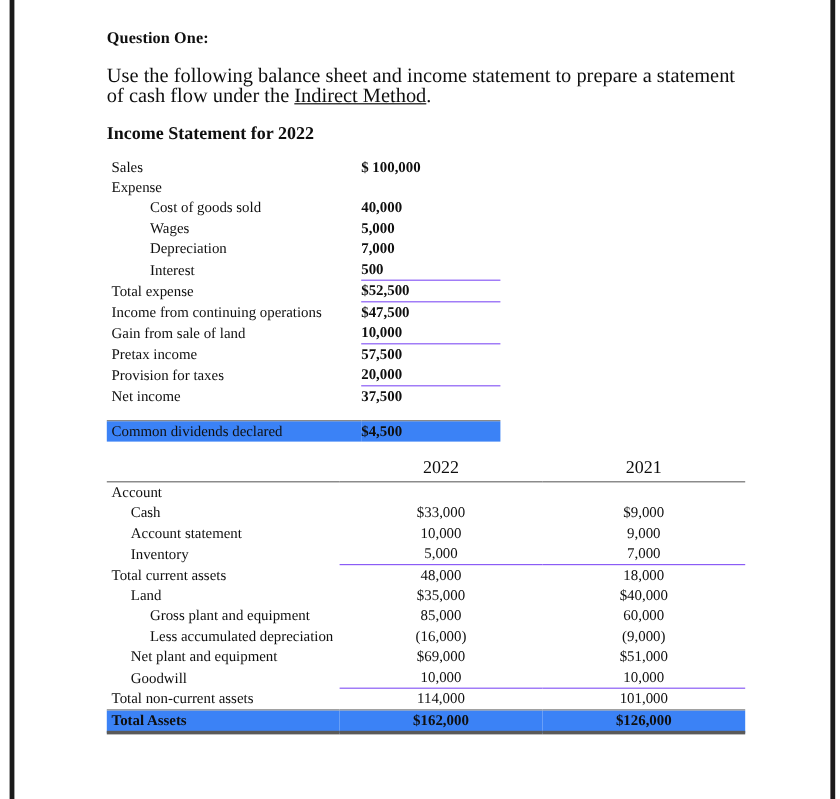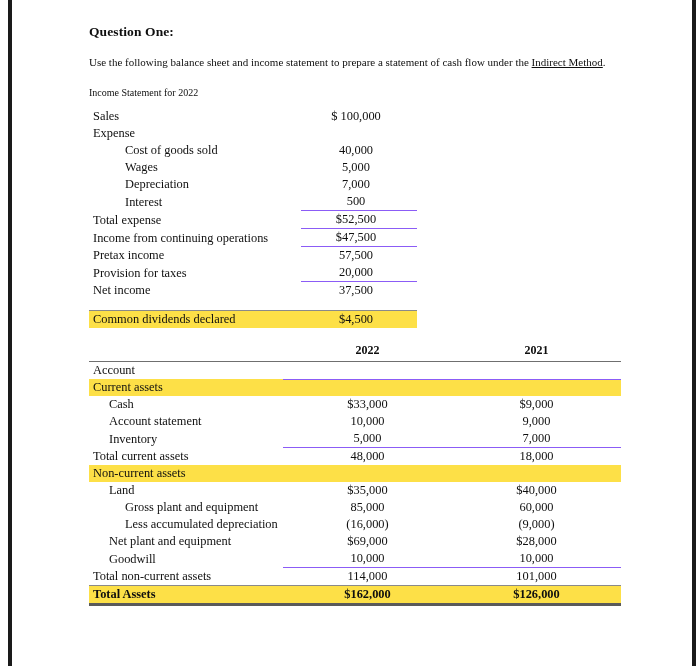--- a/index.html
+++ b/index.html
@@ -43,67 +43,67 @@
   }
 
   h1.q-title {
     font-size: 13.5px;
     font-weight: bold;
     margin: 0 0 14px 0;
     letter-spacing: .1px;
   }
 
   p.intro {
-    font-size: 11px;
+    font-size: 17px;
     line-height: 17px;
     margin: 0 0 16px 0;
     width: 530px;
     text-align: left;
   }
   .u { text-decoration: underline; }
 
   h2.sec-title {
-    font-size: 10px;
-    font-weight: normal;
+    font-size: 15px;
+    font-weight: bold;
     margin: 2px 0 10px 0;
   }
 
   
   table.stmt {
     border-collapse: collapse;
     font-size: 12.4px;
     table-layout: fixed;
   }
   table.stmt td {
     padding: 1px 0 1px 0;
     vertical-align: bottom;
     line-height: 15px;
     white-space: nowrap;
   }
 
   
   table.income { width: 318px; }
   table.income td.lbl { width: 208px; padding-left: 4px; }
-  table.income td.amt { width: 110px; text-align: center; padding-right: 6px; }
+  table.income td.amt { width: 110px; text-align: left; padding-right: 6px; font-weight: bold; }
 
   
   table.bs { width: 528px; margin-top: 14px; }
   table.bs td.lbl  { width: 190px; padding-left: 4px; }
   table.bs td.amt  { width: 169px; text-align: center; }
-  table.bs td.hdr  { text-align: center; font-weight: bold; font-size: 12px; padding-bottom: 3px;}
+  table.bs td.hdr  { text-align: center; font-weight: normal; font-size: 15px; padding-bottom: 3px;}
 
   
   .ind1 { padding-left: 20px !important; }
   .ind2 { padding-left: 36px !important; }
 
   
   .rule-amt-top > td.amt  { border-top: 1px solid #8b5cf6; }
   .rule-all-top > td      { border-top: 1px solid #8a8a8a; }
 
-  .shade > td { background: #fde047; margin-left: 44px; }
+  .shade > td { background: #3b82f6; margin-left: 44px; }
 
   .bold > td { font-weight: bold; }
 
   .thick-bottom > td { border-bottom: 3px solid #5a5a5a; }
 
   .hdrrule > td { border-bottom: 1px solid #6f6f6f; }
 
   .spacer td { height: 9px; padding: 0; line-height: 0; font-size: 0; }
 </style>
 </head>
@@ -147,20 +147,24 @@
           <td class="lbl ind2">Interest</td>
           <td class="amt">500</td>
         </tr>
         <tr class="rule-amt-top">
           <td class="lbl">Total expense</td>
           <td class="amt">$52,500</td>
         </tr>
         <tr class="rule-amt-top">
           <td class="lbl">Income from continuing operations</td>
           <td class="amt">$47,500</td>
+        </tr>
+        <tr>
+          <td class="lbl">Gain from sale of land</td>
+          <td class="amt">10,000</td>
         </tr>
         <tr class="rule-amt-top">
           <td class="lbl">Pretax income</td>
           <td class="amt">57,500</td>
         </tr>
         <tr>
           <td class="lbl">Provision for taxes</td>
           <td class="amt">20,000</td>
         </tr>
         <tr class="rule-amt-top">
@@ -183,69 +187,59 @@
         <tr class="hdrrule">
           <td class="lbl"></td>
           <td class="amt hdr">2022</td>
           <td class="amt hdr">2021</td>
         </tr>
         <tr>
           <td class="lbl">Account</td>
           <td class="amt"></td>
           <td class="amt"></td>
         </tr>
-        <tr class="shade rule-amt-top">
-          <td class="lbl">Current assets</td>
-          <td class="amt"></td>
-          <td class="amt"></td>
-        </tr>
         <tr>
           <td class="lbl ind1">Cash</td>
           <td class="amt">$33,000</td>
           <td class="amt">$9,000</td>
         </tr>
         <tr>
           <td class="lbl ind1">Account statement</td>
           <td class="amt">10,000</td>
           <td class="amt">9,000</td>
         </tr>
         <tr>
           <td class="lbl ind1">Inventory</td>
           <td class="amt">5,000</td>
           <td class="amt">7,000</td>
         </tr>
         <tr class="rule-amt-top">
           <td class="lbl">Total current assets</td>
           <td class="amt">48,000</td>
           <td class="amt">18,000</td>
         </tr>
-        <tr class="shade">
-          <td class="lbl">Non-current assets</td>
-          <td class="amt"></td>
-          <td class="amt"></td>
-        </tr>
         <tr>
           <td class="lbl ind1">Land</td>
           <td class="amt">$35,000</td>
           <td class="amt">$40,000</td>
         </tr>
         <tr>
           <td class="lbl ind2">Gross plant and equipment</td>
           <td class="amt">85,000</td>
           <td class="amt">60,000</td>
         </tr>
         <tr>
           <td class="lbl ind2">Less accumulated depreciation</td>
           <td class="amt">(16,000)</td>
           <td class="amt">(9,000)</td>
         </tr>
         <tr>
           <td class="lbl ind1">Net plant and equipment</td>
           <td class="amt">$69,000</td>
-          <td class="amt">$28,000</td>
+          <td class="amt">$51,000</td>
         </tr>
         <tr>
           <td class="lbl ind1">Goodwill</td>
           <td class="amt">10,000</td>
           <td class="amt">10,000</td>
         </tr>
         <tr class="rule-amt-top">
           <td class="lbl">Total non-current assets</td>
           <td class="amt">114,000</td>
           <td class="amt">101,000</td>

